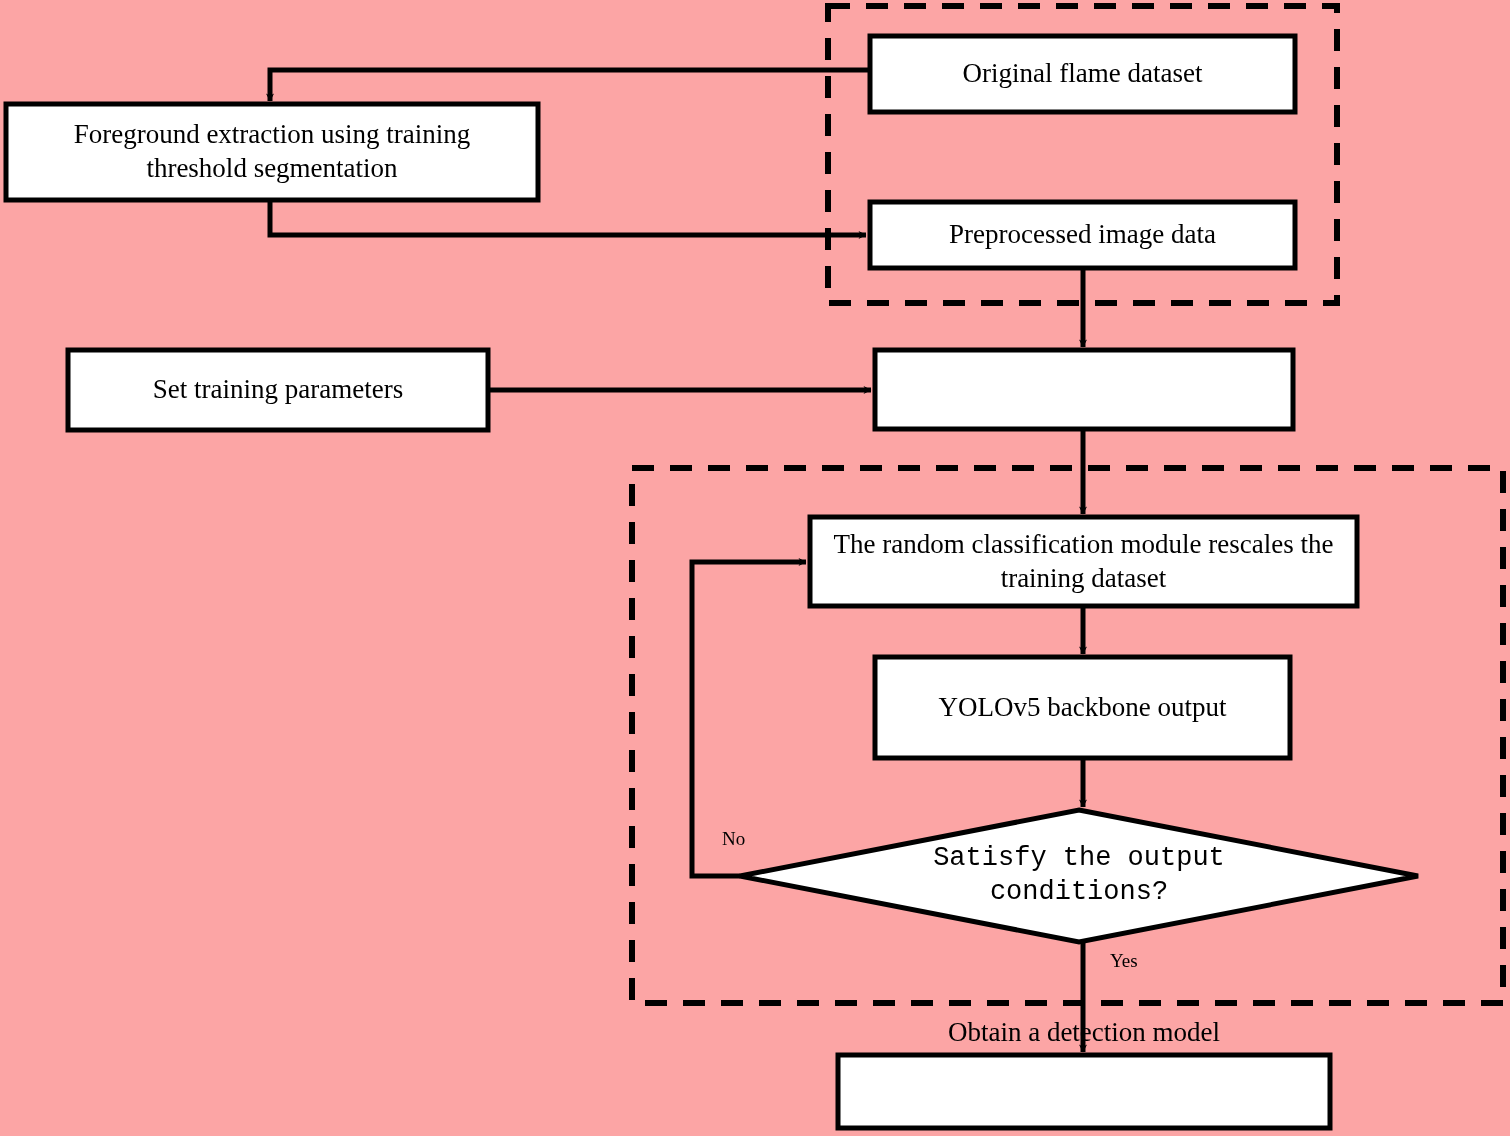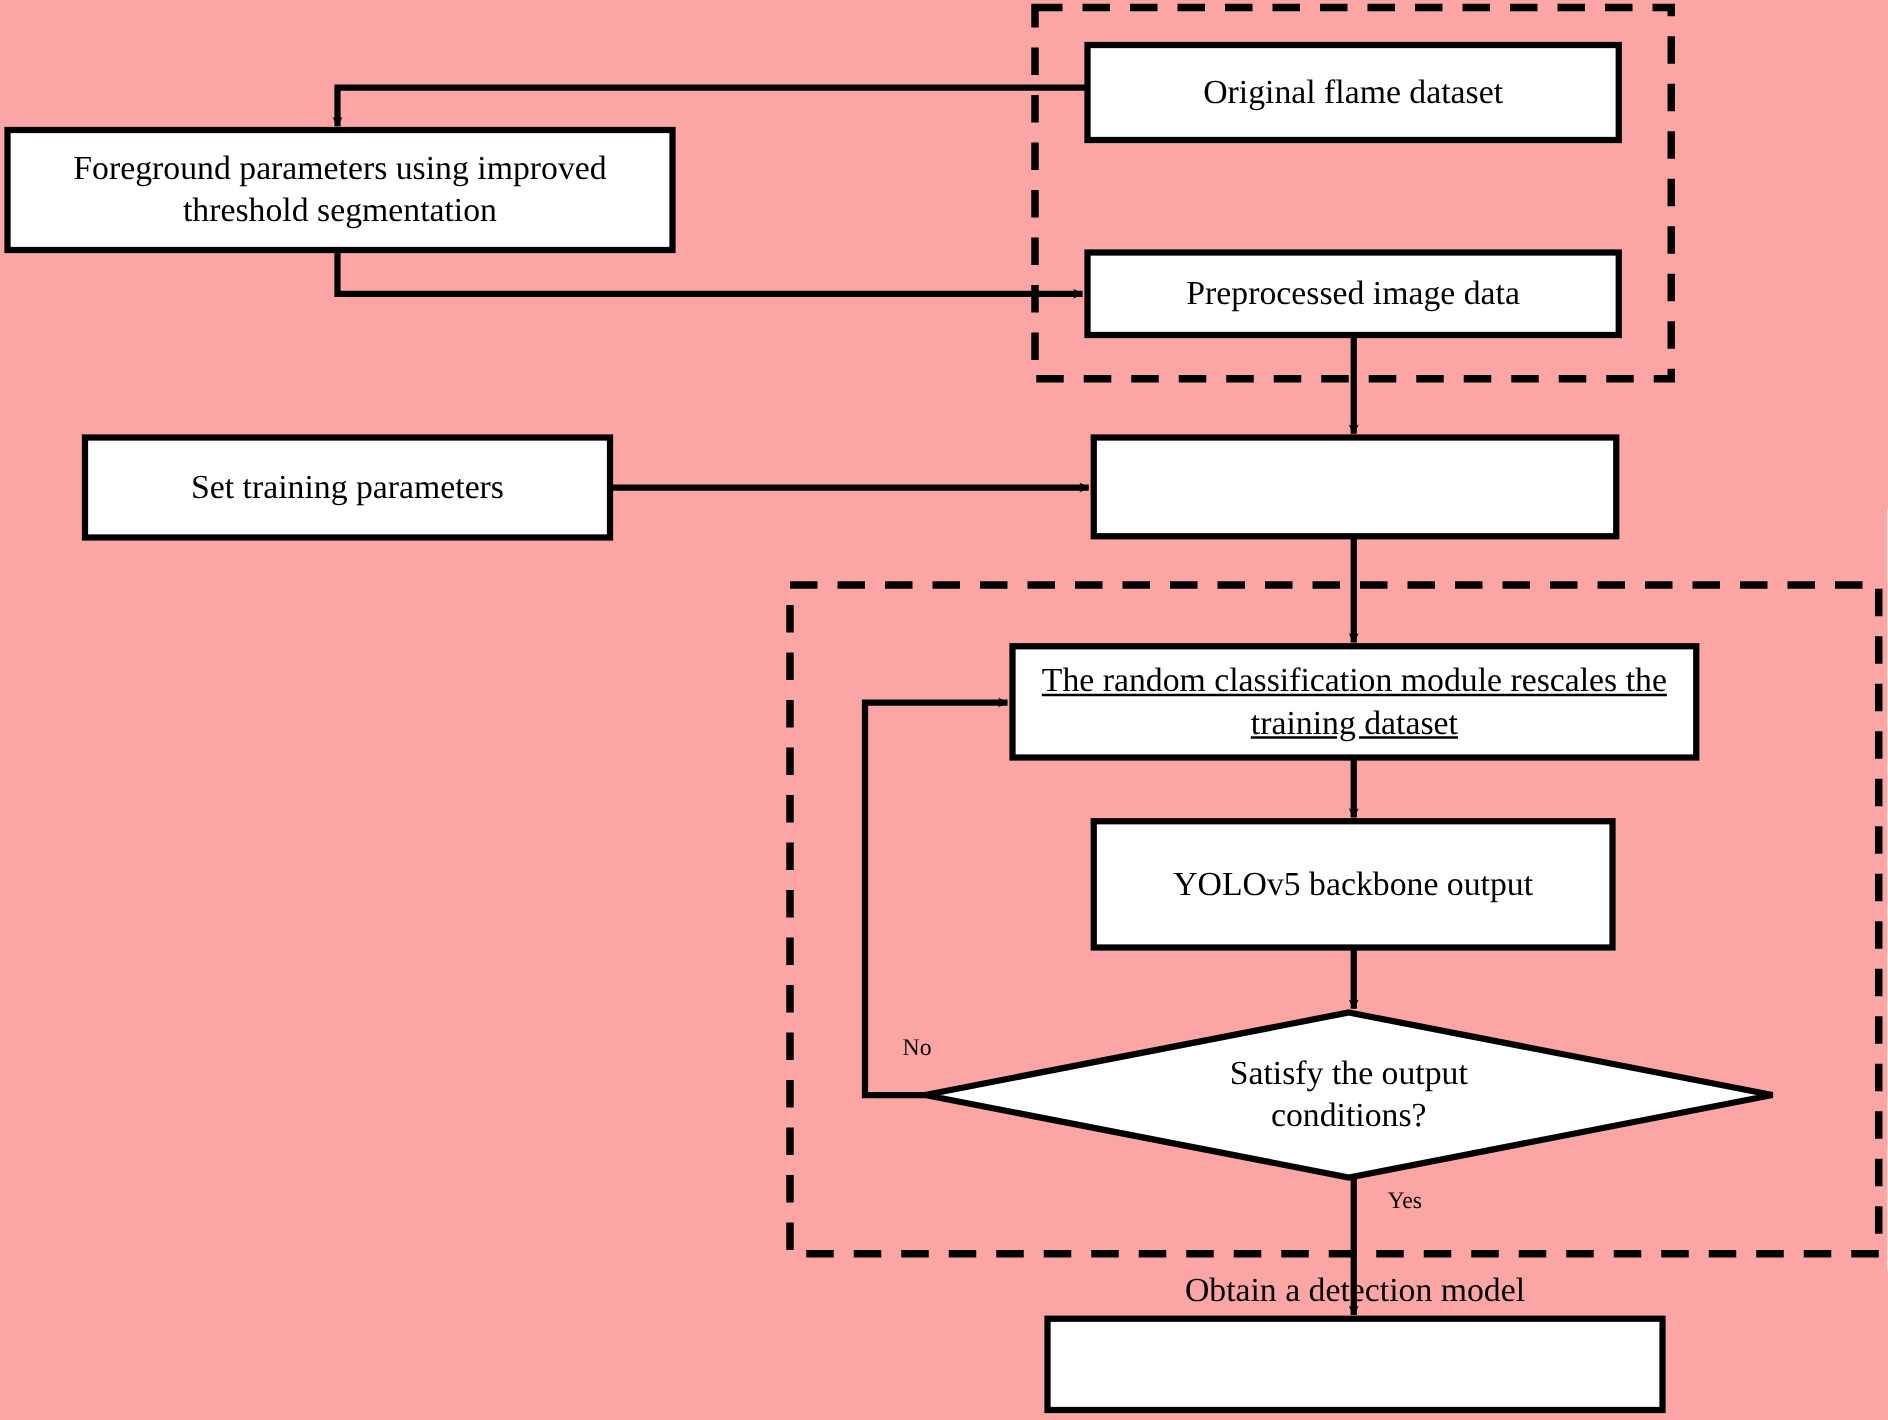--- a/index.html
+++ b/index.html
@@ -92,34 +92,34 @@
 
     <path d="M 1083 758 L 1083 807" fill="none" stroke="#000" stroke-width="5" marker-end="url(#arrow)"></path>
 
     <path d="M 740 876 L 692 876 L 692 562 L 806 562" fill="none" stroke="#000" stroke-width="5" marker-end="url(#arrow)"></path>
 
     <path d="M 1083 942 L 1083 1052" fill="none" stroke="#000" stroke-width="5" marker-end="url(#arrow)"></path>
   </svg>
 
   <div class="node-label" style="left:870px; top:36px; width:425px; height:76px;">Original flame dataset</div>
 
-  <div class="node-label" style="left:6px; top:104px; width:532px; height:96px;">Foreground parameters using improved
+  <div class="node-label" style="left:6px; top:104px; width:532px; height:96px;">Foreground extraction using training
 threshold segmentation</div>
 
   <div class="node-label" style="left:870px; top:202px; width:425px; height:66px;">Preprocessed image data</div>
 
   <div class="node-label" style="left:68px; top:350px; width:420px; height:80px;">Set training parameters</div>
 
 
-  <div class="node-label" style="left:810px; top:517px; width:547px; height:89px;text-decoration:underline;">The random classification module rescales the
+  <div class="node-label" style="left:810px; top:517px; width:547px; height:89px;">The random classification module rescales the
 training dataset</div>
 
   <div class="node-label" style="left:875px; top:657px; width:415px; height:101px;">YOLOv5 backbone output</div>
 
-  <div class="node-label" style="left:879px; top:810px; width:400px; height:132px;">Satisfy the output
+  <div class="node-label" style="left:879px; top:810px; width:400px; height:132px;font-family:Liberation Mono, monospace;">Satisfy the output
 conditions?</div>
 
   <div class="node-label" style="left:838px; top:996px; width:492px; height:73px;">Obtain a detection model</div>
 
   <div class="edge-label" style="left:722px; top:828px;">No</div>
 
   <div class="edge-label" style="left:1110px; top:950px;">Yes</div>
 
 </div>
 

